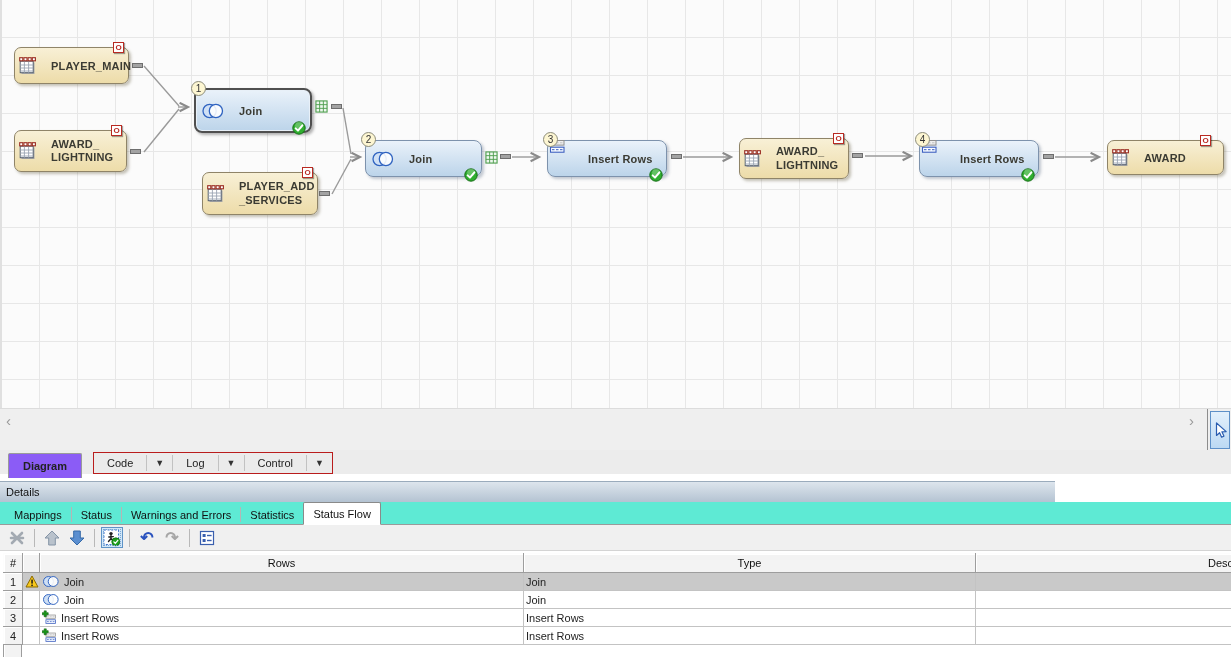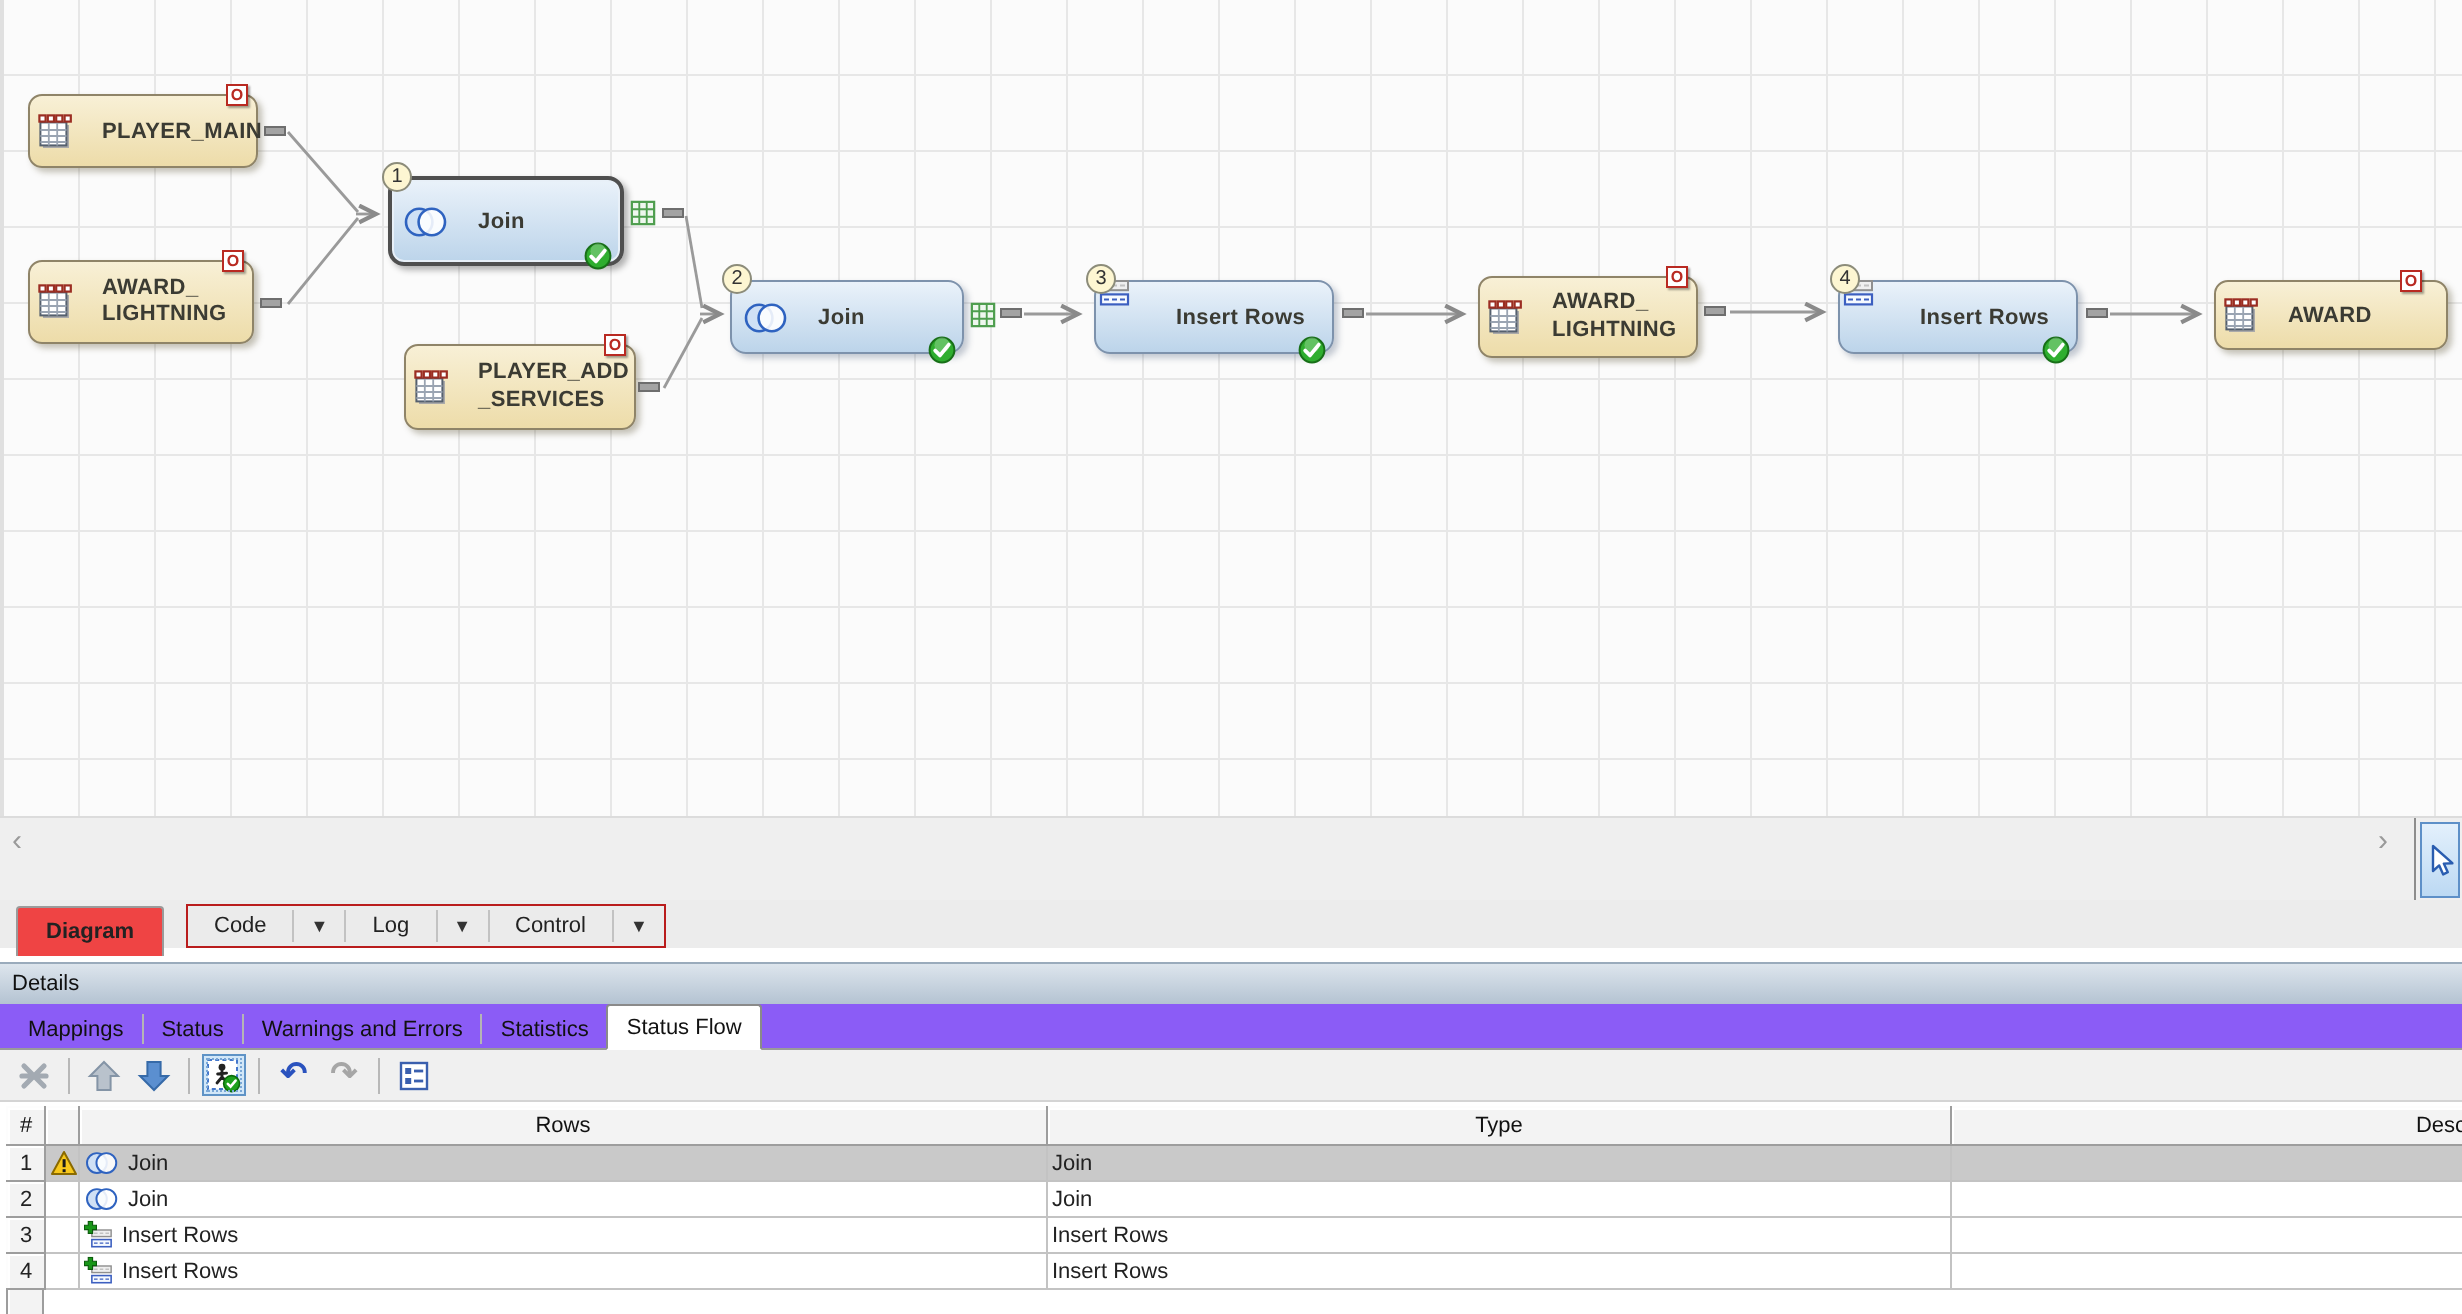--- a/index.html
+++ b/index.html
@@ -46,36 +46,36 @@
   .hs-left { position:absolute; left:6px; top:3px; color:#9a9a9a; font-size:15px; }
   .hs-right { position:absolute; right:37px; top:3px; color:#9a9a9a; font-size:15px; }
   .hs-sep { position:absolute; right:23px; top:0; width:1px; height:42px; background:#8d8d8d; }
   .cursor-btn { position:absolute; right:1px; top:2px; width:20px; height:38px;
     background:linear-gradient(#e3f0fc,#bcd9f3); border:1px solid #5e90c8;
     display:flex; align-items:center; justify-content:center; }
 
   
   .doc-tabs { position:relative; width:1231px; height:31px; background:#ececec; }
   .doc-tabs .white-base { position:absolute; left:0; right:0; bottom:0; height:7px; background:#fff; }
-  .tab-active { position:absolute; left:8px; bottom:3px; height:25px; background:#ef4444;
+  .tab-active { position:absolute; left:8px; bottom:3px; height:25px; background:#8b5cf6;
     border:1px solid #9a9a9a; border-bottom:none; border-radius:2px 2px 0 0;
     font-weight:bold; padding:0 14px; display:flex; align-items:center; z-index:2; }
   .tab-strip { position:absolute; left:93px; bottom:7px; height:22px;
     border:1px solid #b91c1c; background:#ebebeb; display:flex; align-items:stretch; }
   .tab-seg { display:flex; align-items:center; padding:0 13px; }
   .tab-arrow { display:flex; align-items:center; padding:0 8px; font-size:9px; color:#333; }
   .vsep { width:1px; background:#c2c2c2; margin:2px 0; }
 
   
-  .details-header { width:1231px; height:21px; background:linear-gradient(#dde5ed,#b4c3d2);
+  .details-header { width:1055px; height:21px; background:linear-gradient(#dde5ed,#b4c3d2);
     border-top:1px solid #9aabbc; display:flex; align-items:center; padding-left:6px;
     color:#101010; }
 
   
-  .dtabs { position:relative; width:1231px; height:23px; background:#8b5cf6;
+  .dtabs { position:relative; width:1231px; height:23px; background:#5eead4;
     border-bottom:1px solid #9a9a9a; display:flex; align-items:flex-end; padding-left:5px; }
   .dtab { height:19px; display:flex; align-items:center; padding:0 9px; color:#111; }
   .dtab-sep { width:1px; height:15px; background:#b5b5b5; margin-bottom:2px; }
   .dtab.active { height:23px; background:#fff; border:1px solid #8a8a8a;
     border-bottom:1px solid #fff; margin-bottom:-1px; border-radius:2px 2px 0 0; z-index:2; }
 
   
   .toolbar { width:1231px; height:26px; background:#f0f0f0; border-bottom:1px solid #d4d4d4;
     display:flex; align-items:center; padding-left:6px; gap:3px; }
   .tb-btn { width:22px; height:21px; display:flex; align-items:center; justify-content:center; }

